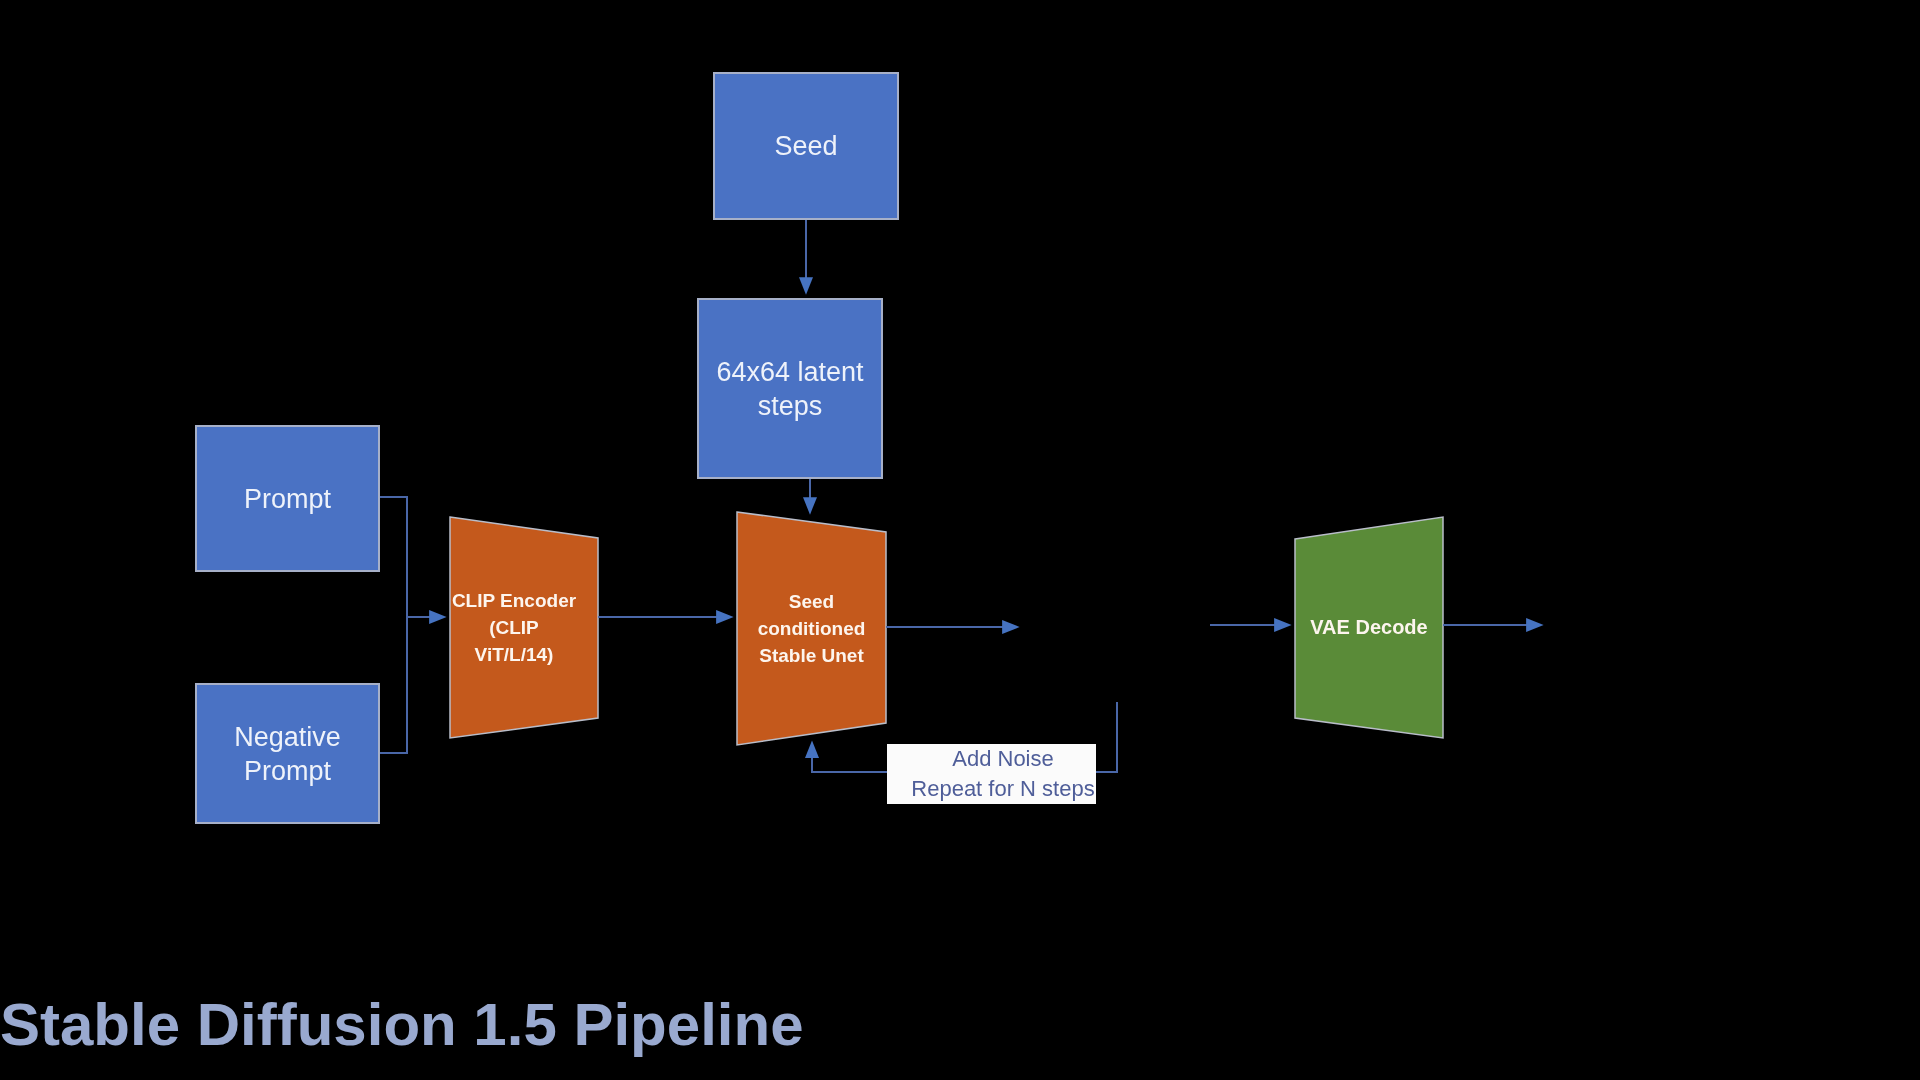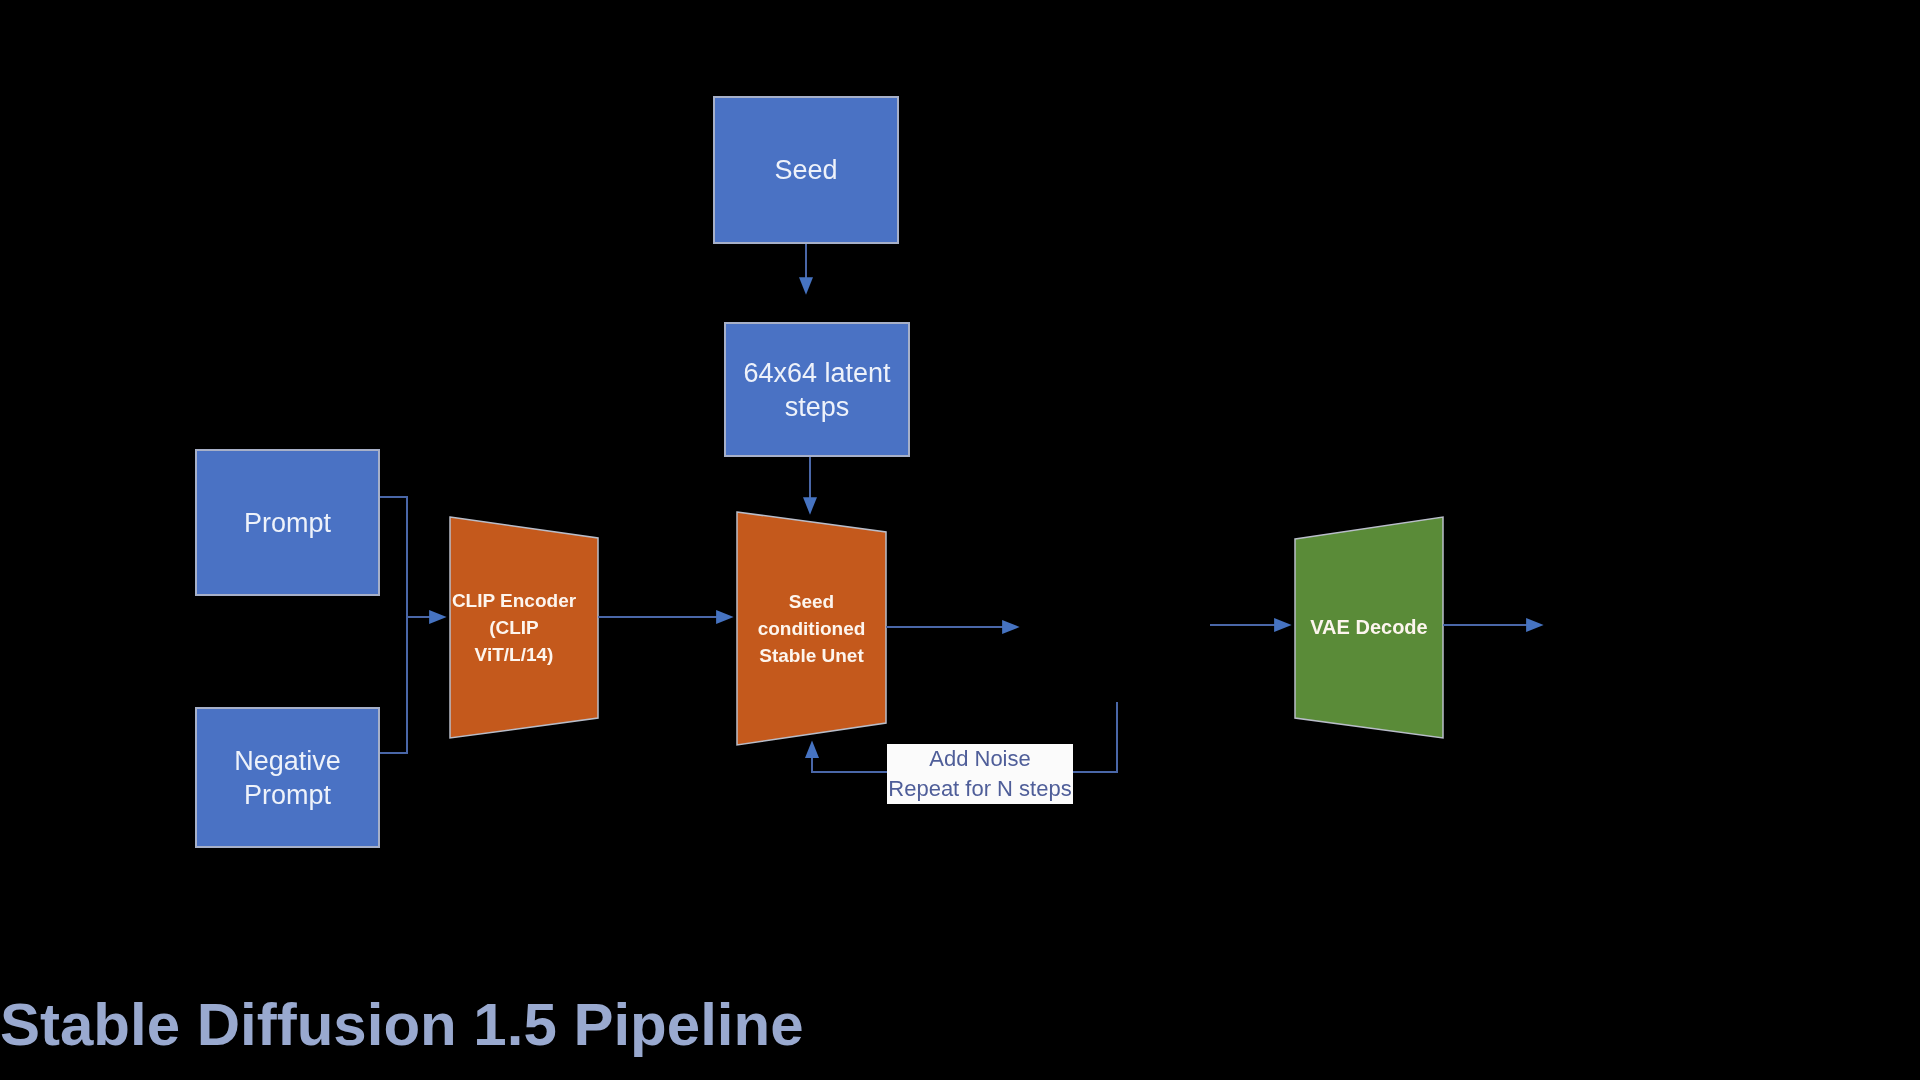--- a/index.html
+++ b/index.html
@@ -8,30 +8,30 @@
     font-family:"Liberation Sans", sans-serif;
   }
   .layer{position:absolute;left:0;top:0;width:1920px;height:1080px;}
   svg.layer{z-index:1;}
   .nodes{z-index:2;}
   .box{
     position:absolute;display:flex;flex-direction:column;align-items:center;justify-content:center;
     background:var(--c-box,#4a72c4);
     border:2px solid var(--c-border,#a7b0c8);
     box-sizing:border-box;
-    color:#eef2fa;font-size:27px;line-height:34px;text-align:center;margin-top:24px;
+    color:#eef2fa;font-size:27px;line-height:34px;text-align:center;
   }
   .trap-label{
     position:absolute;display:flex;flex-direction:column;align-items:center;justify-content:center;
     color:#fdf5ee;font-size:19px;line-height:27px;font-weight:bold;text-align:center;
   }
   .loop-label{
     position:absolute;display:flex;flex-direction:column;align-items:center;justify-content:center;
     background:#fbfbfb;color:var(--c-label,#4f5e99);
-    font-size:22px;line-height:30px;text-align:center;white-space:nowrap;
+    font-size:22px;line-height:30px;text-align:center;white-space:nowrap;padding-left:23px;
   }
   .title{
     position:absolute;left:0;top:990;width:100%;top:990px;
     color:var(--c-title,#99a9cf);font-size:60px;font-weight:bold;letter-spacing:0px;
   }
   .conn{stroke:var(--c-line,#4a67a8);stroke-width:2;fill:none;}
   .shape{stroke:#b9bdc9;stroke-width:1.5;}
 </style>
 </head>
 <body>
@@ -66,21 +66,21 @@
 
     <path class="conn" d="M1117,702 L1117,772 L812,772 L812,743" marker-end="url(#arw)"></path>
   </svg>
 
   <div class="layer nodes">
 
     <div class="box" style="left:713px;top:72px;width:186px;height:148px;">
       <span>Seed</span>
     </div>
 
-    <div class="box" style="left:724px;top:298px;width:186px;height:135px;">
+    <div class="box" style="left:697px;top:298px;width:186px;height:181px;">
       <span>64x64 latent</span>
       <span>steps</span>
     </div>
 
     <div class="box" style="left:195px;top:425px;width:185px;height:147px;">
       <span>Prompt</span>
     </div>
 
     <div class="box" style="left:195px;top:683px;width:185px;height:141px;text-align:right;">
       <span>Negative</span>

